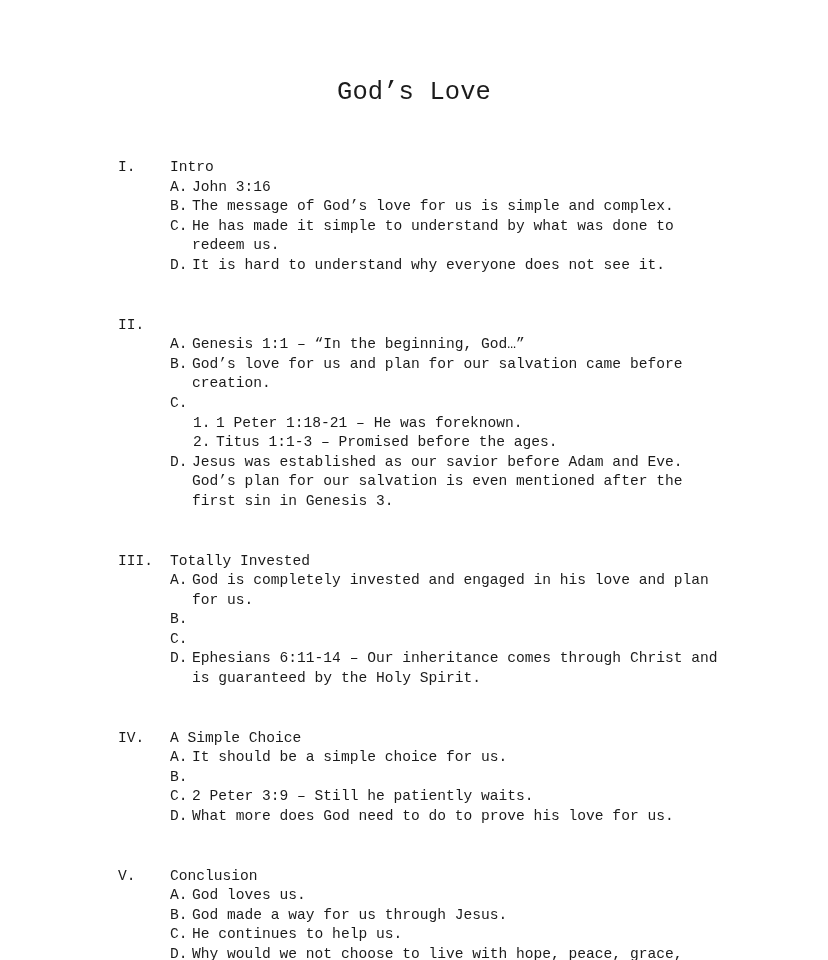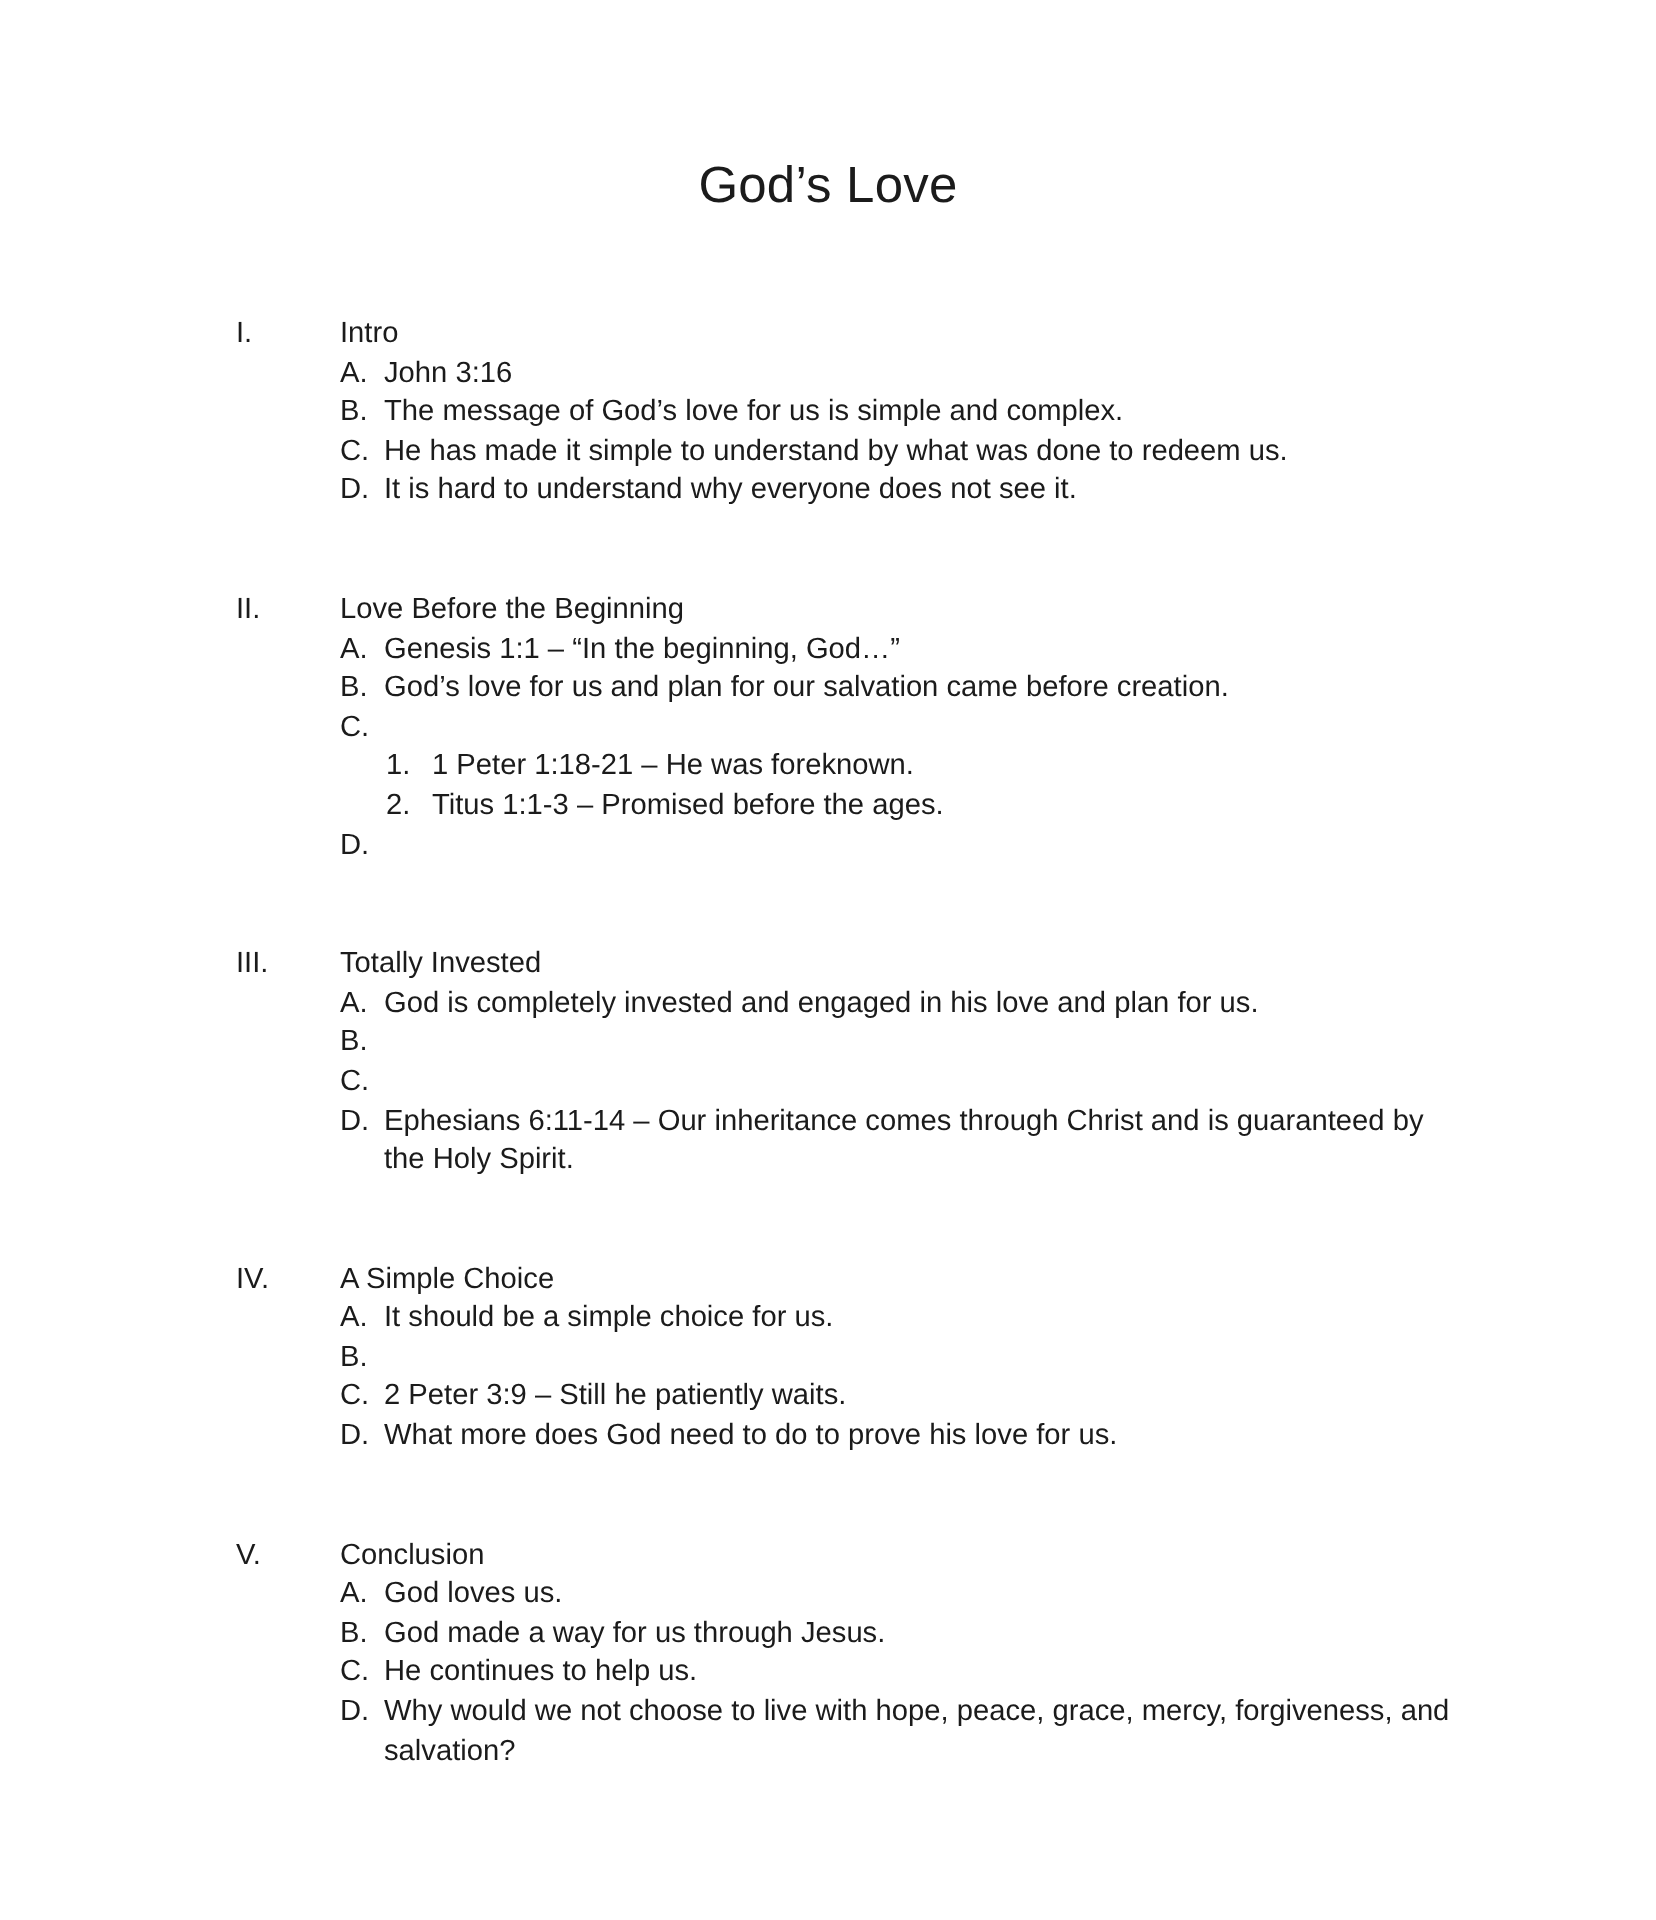--- a/index.html
+++ b/index.html
@@ -15,20 +15,21 @@
     color: #1b1b1b;
     overflow: hidden;
     position: relative;
   }
   .page {
     width: 828px;
     height: 960px;
     background: #ffffff;
     position: relative;
     box-sizing: border-box;
+    font-family: Liberation Mono, monospace;
   }
   .doc-title {
     position: absolute;
     top: 60px;
     left: 0;
     width: 828px;
     text-align: center;
     font-size: 25.5px;
     font-weight: 400;
     line-height: 32px;
@@ -133,21 +134,20 @@
           <span class="txt">He has made it simple to understand by what was done to redeem us.</span>
         </div>
         <div class="lvl2">
           <span class="marker">D.</span>
           <span class="txt">It is hard to understand why everyone does not see it.</span>
         </div>
       </div>
       <div class="section">
         <div class="lvl1">
           <span class="marker">II.</span>
-          <span class="txt">Love Before the Beginning</span>
         </div>
         <div class="lvl2">
           <span class="marker">A.</span>
           <span class="txt">Genesis 1:1 – “In the beginning, God…”</span>
         </div>
         <div class="lvl2">
           <span class="marker">B.</span>
           <span class="txt">God’s love for us and plan for our salvation came before creation.</span>
         </div>
         <div class="lvl2">
@@ -156,20 +156,21 @@
         <div class="lvl3">
           <span class="marker">1.</span>
           <span class="txt">1 Peter 1:18-21 – He was foreknown.</span>
         </div>
         <div class="lvl3">
           <span class="marker">2.</span>
           <span class="txt">Titus 1:1-3 – Promised before the ages.</span>
         </div>
         <div class="lvl2">
           <span class="marker">D.</span>
+          <span class="txt">Jesus was established as our savior before Adam and Eve. God’s plan for our salvation is even mentioned after the first sin in Genesis 3.</span>
         </div>
       </div>
       <div class="section">
         <div class="lvl1">
           <span class="marker">III.</span>
           <span class="txt">Totally Invested</span>
         </div>
         <div class="lvl2">
           <span class="marker">A.</span>
           <span class="txt">God is completely invested and engaged in his love and plan for us.</span>

